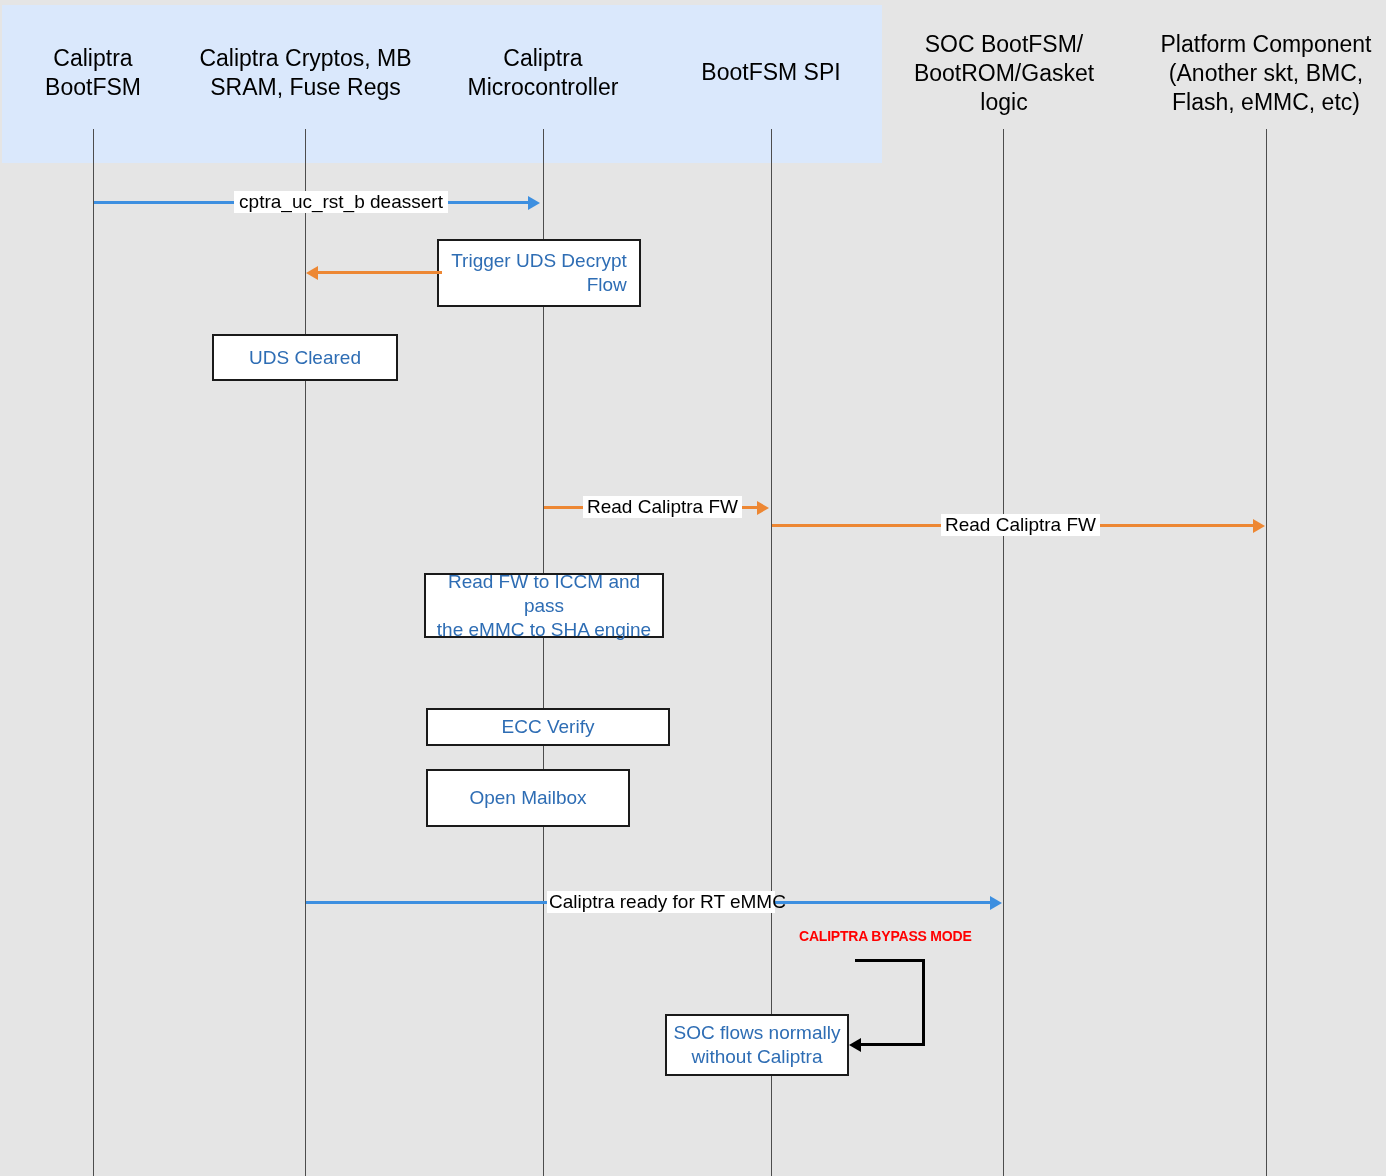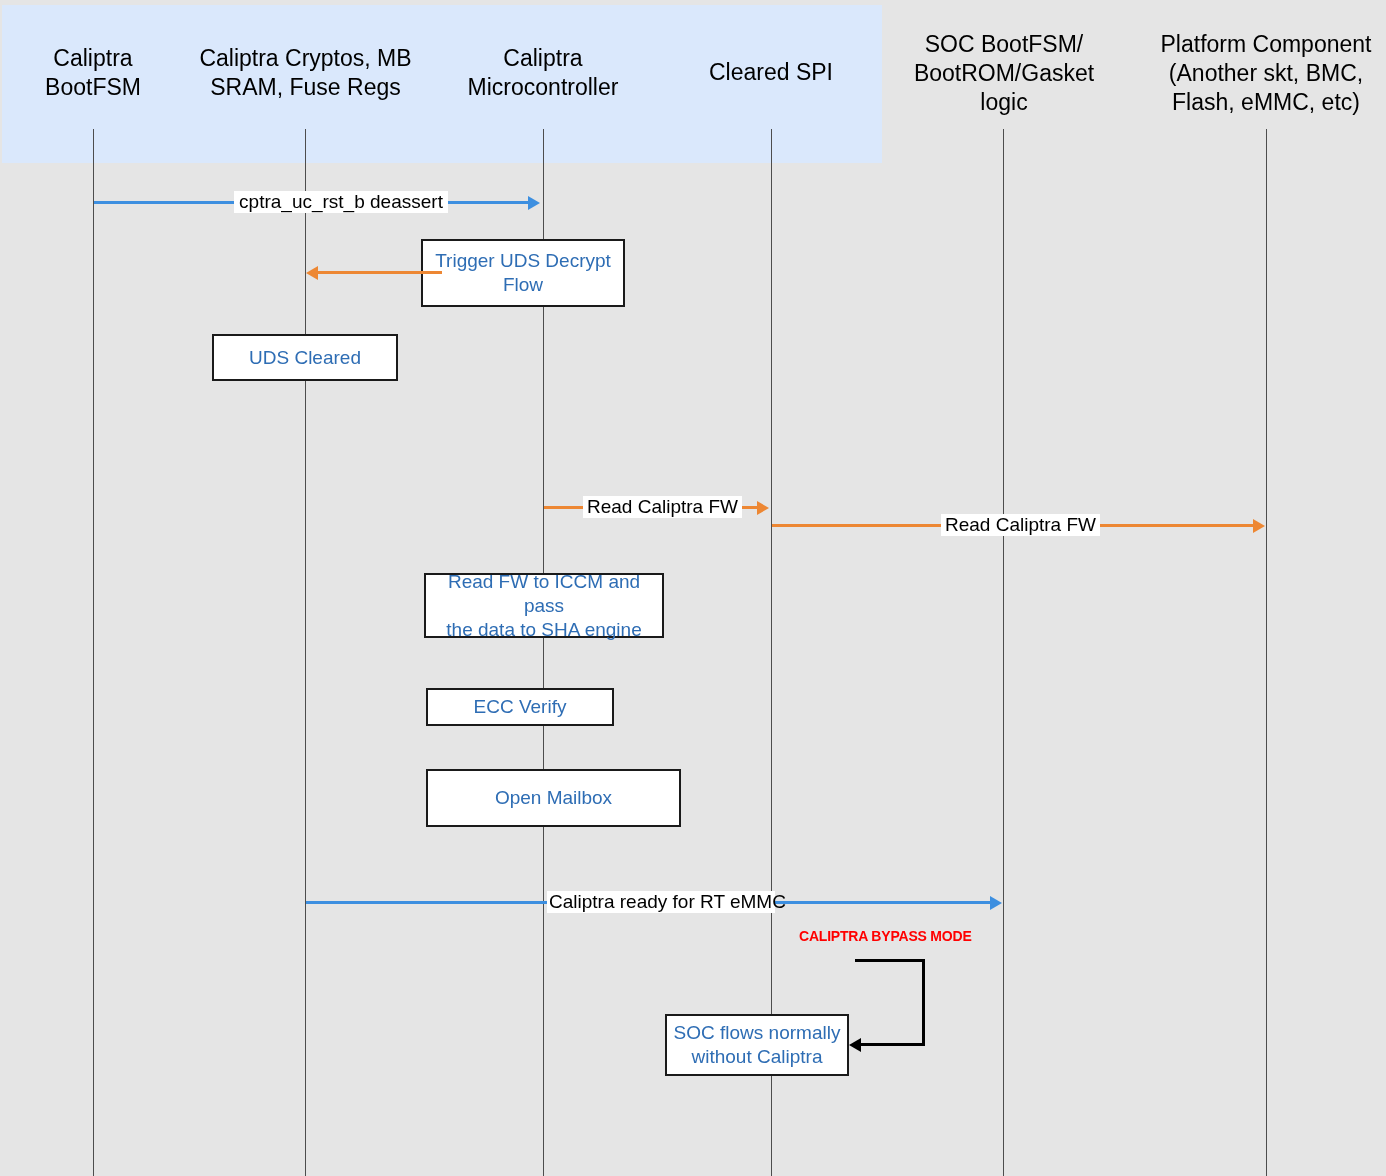--- a/index.html
+++ b/index.html
@@ -119,63 +119,63 @@
 
   <div class="lifeline-title" style="left:13px; top:44px; width:160px;">Caliptra
 BootFSM</div>
 
   <div class="lifeline-title" style="left:183px; top:44px; width:245px;">Caliptra Cryptos, MB
 SRAM, Fuse Regs</div>
 
   <div class="lifeline-title" style="left:443px; top:44px; width:200px;">Caliptra
 Microcontroller</div>
 
-  <div class="lifeline-title" style="left:681px; top:58px; width:180px;">Cleared SPI</div>
+  <div class="lifeline-title" style="left:681px; top:58px; width:180px;">BootFSM SPI</div>
 
   <div class="lifeline-title" style="left:1148px; top:30px; width:236px;">Platform Component
 (Another skt, BMC,
 Flash, eMMC, etc)</div>
 
   <div class="lifeline-title" style="left:891px; top:30px; width:226px;">SOC BootFSM/
 BootROM/Gasket
 logic</div>
 
   <div class="lifeline" style="left:93px; top:129px; height:1047px;"></div>
   <div class="lifeline" style="left:305px; top:129px; height:1047px;"></div>
   <div class="lifeline" style="left:543px; top:129px; height:1047px;"></div>
   <div class="lifeline" style="left:771px; top:129px; height:1047px;"></div>
   <div class="lifeline" style="left:1003px; top:129px; height:1047px;"></div>
   <div class="lifeline" style="left:1266px; top:129px; height:1047px;"></div>
 
   <div class="arrow-line" style="left:94px; top:201px; width:436px; background:#3D8FE0;"></div>
   <div class="arrow-head right" style="left:528px; top:195.5px; border-left-color:#3D8FE0;"></div>
   <div class="arrow-label" style="left:211px; top:191px; width:210px;margin-left:23px;">cptra_uc_rst_b deassert</div>
 
-  <div class="note-box" style="left:421px; top:239px; width:204px; height:68px;">Trigger UDS Decrypt
+  <div class="note-box" style="left:437px; top:239px; width:204px; height:68px;text-align:right;">Trigger UDS Decrypt
 Flow</div>
 
   <div class="arrow-line" style="left:318px; top:271px; width:124px; background:#ED8733;"></div>
   <div class="arrow-head left" style="left:306px; top:265.5px; border-right-color:#ED8733;"></div>
 
   <div class="note-box" style="left:212px; top:334px; width:186px; height:47px;">UDS Cleared</div>
 
   <div class="arrow-line" style="left:544px; top:506px; width:214px; background:#ED8733;"></div>
   <div class="arrow-head right" style="left:757px; top:500.5px; border-left-color:#ED8733;"></div>
   <div class="arrow-label" style="left:583px; top:496px; width:155px;">Read Caliptra FW</div>
 
   <div class="arrow-line" style="left:772px; top:524px; width:482px; background:#ED8733;"></div>
   <div class="arrow-head right" style="left:1253px; top:518.5px; border-left-color:#ED8733;"></div>
   <div class="arrow-label" style="left:941px; top:514px; width:155px;">Read Caliptra FW</div>
 
   <div class="note-box" style="left:424px; top:573px; width:240px; height:65px;">Read FW to ICCM and pass
-the data to SHA engine</div>
+the eMMC to SHA engine</div>
 
-  <div class="note-box" style="left:426px; top:688px; width:188px; height:38px;">ECC Verify</div>
+  <div class="note-box" style="left:426px; top:708px; width:244px; height:38px;">ECC Verify</div>
 
-  <div class="note-box" style="left:426px; top:769px; width:255px; height:58px;">Open Mailbox</div>
+  <div class="note-box" style="left:426px; top:769px; width:204px; height:58px;">Open Mailbox</div>
 
   <div class="arrow-line" style="left:306px; top:901px; width:685px; background:#3D8FE0;"></div>
   <div class="arrow-head right" style="left:990px; top:895.5px; border-left-color:#3D8FE0;"></div>
   <div class="arrow-label" style="left:547px; top:891px; width:224px;">Caliptra ready for RT eMMC</div>
 
   <div class="bypass-label" style="left:799px; top:928px;">CALIPTRA BYPASS MODE</div>
 
   <div class="loop-seg" style="left:855px; top:959px; width:70px; height:3px;"></div>
   <div class="loop-seg" style="left:922px; top:959px; width:3px; height:87px;"></div>
   <div class="loop-seg" style="left:861px; top:1043px; width:64px; height:3px;"></div>

